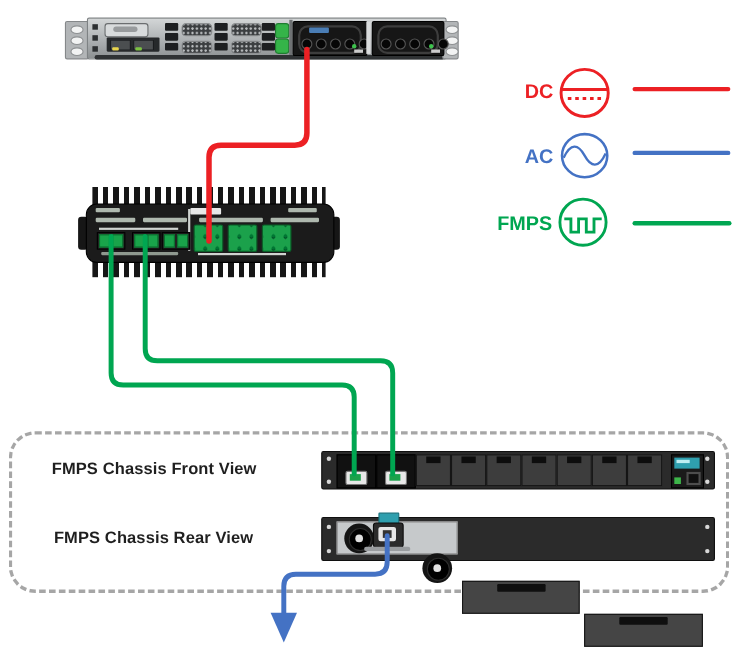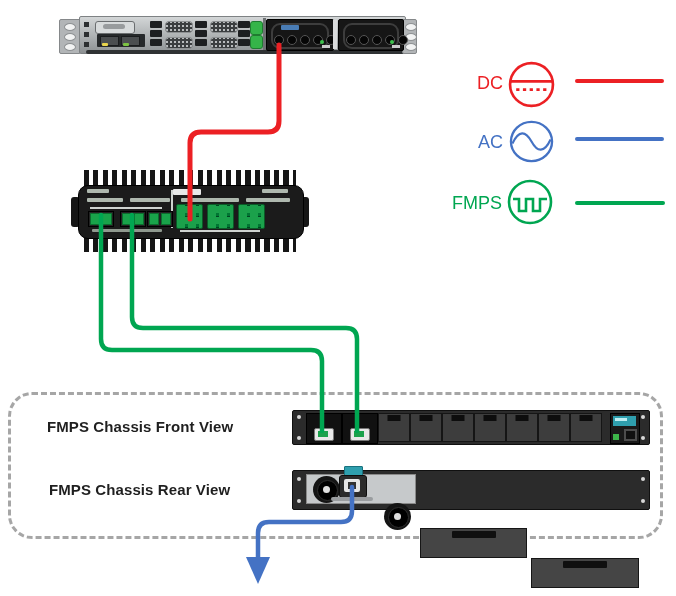--- a/index.html
+++ b/index.html
@@ -64,21 +64,21 @@
   .fan i{position:absolute;left:4px;top:4px;width:19px;height:19px;border-radius:50%;background:#000;border:1px solid #2e2e2e;display:block;}
   .fan b{position:absolute;left:10px;top:10px;width:7px;height:7px;border-radius:50%;background:#e0e0e0;display:block;}
   .inlet-cap{left:344px;top:466px;width:17px;height:9px;background:#2f9fae;border:1px solid #19727e;border-radius:1px;}
   .inlet{left:339px;top:475px;width:26px;height:21px;background:#2b2b2b;border:1px solid #0d0d0d;border-radius:3px;}
   .inlet-inner{left:344px;top:479px;width:16px;height:13px;background:#e6e6e6;border-radius:2px;}
   .inlet-core{left:348px;top:482px;width:8px;height:7px;background:#333;}
   .bracket{left:331px;top:497px;width:42px;height:4px;background:#9a9da0;border-radius:2px;}
   .blank-panel{top:474px;height:30px;background:#454545;border:1.5px solid #161616;box-sizing:border-box;position:relative;}
   .panel-handle{position:absolute;left:50%;transform:translateX(-50%);top:2px;width:44px;height:7px;background:#0f0f0f;border-radius:1px;}
   
-  .legend-label{font-weight:400;font-size:18px;text-align:right;}
+  .legend-label{font-weight:700;font-size:18px;text-align:right;}
   .legend-line{height:4px;border-radius:2px;}
   svg{display:block;}
 </style>
 </head>
 <body>
 
 <div id="canvas">
 
   <div>
     <div class="abs rack-ear" style="left:59px;top:19px;width:20px;height:33px;">

